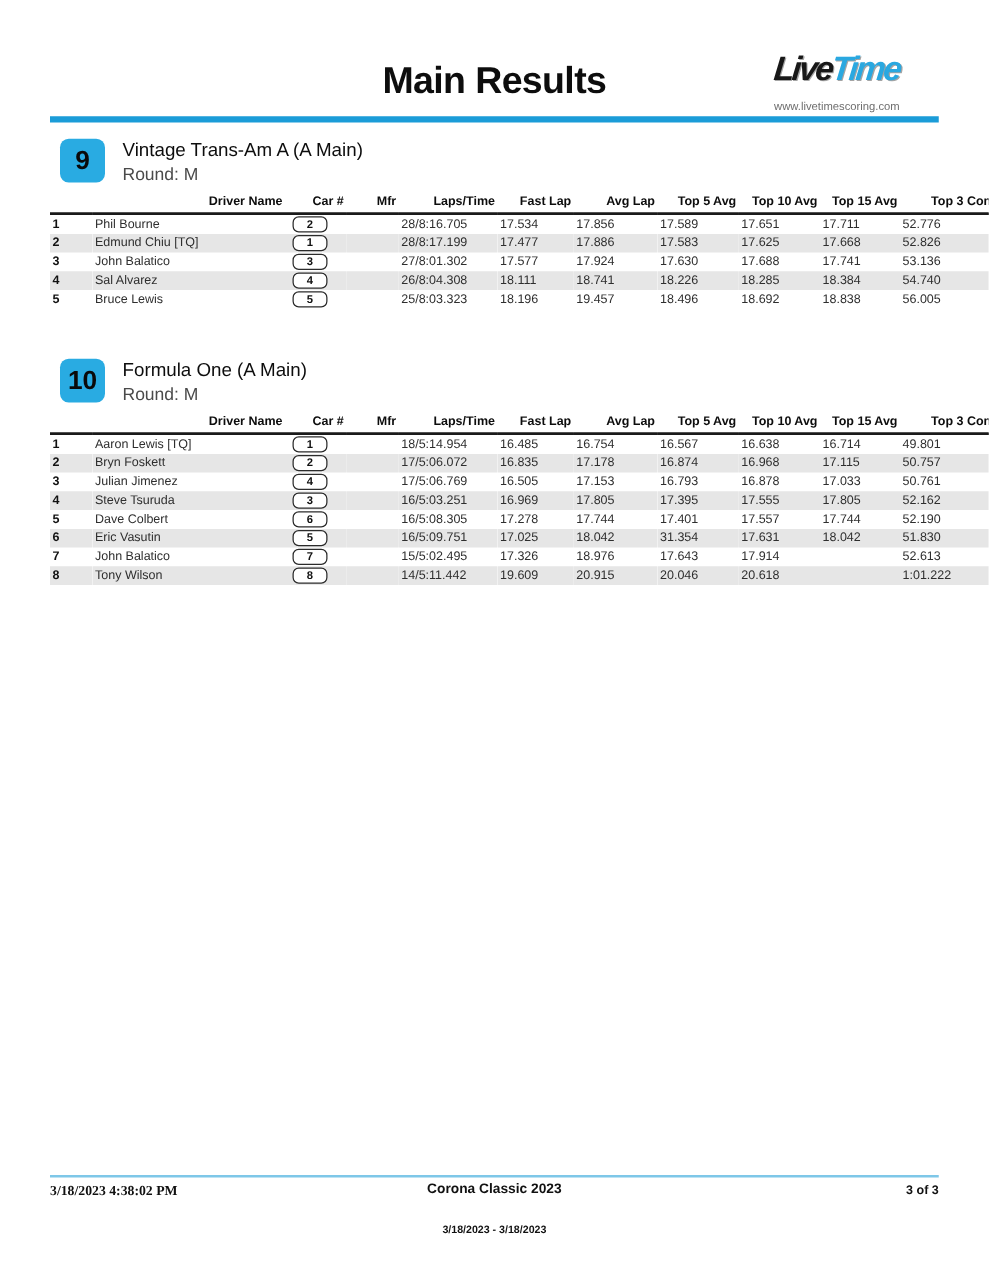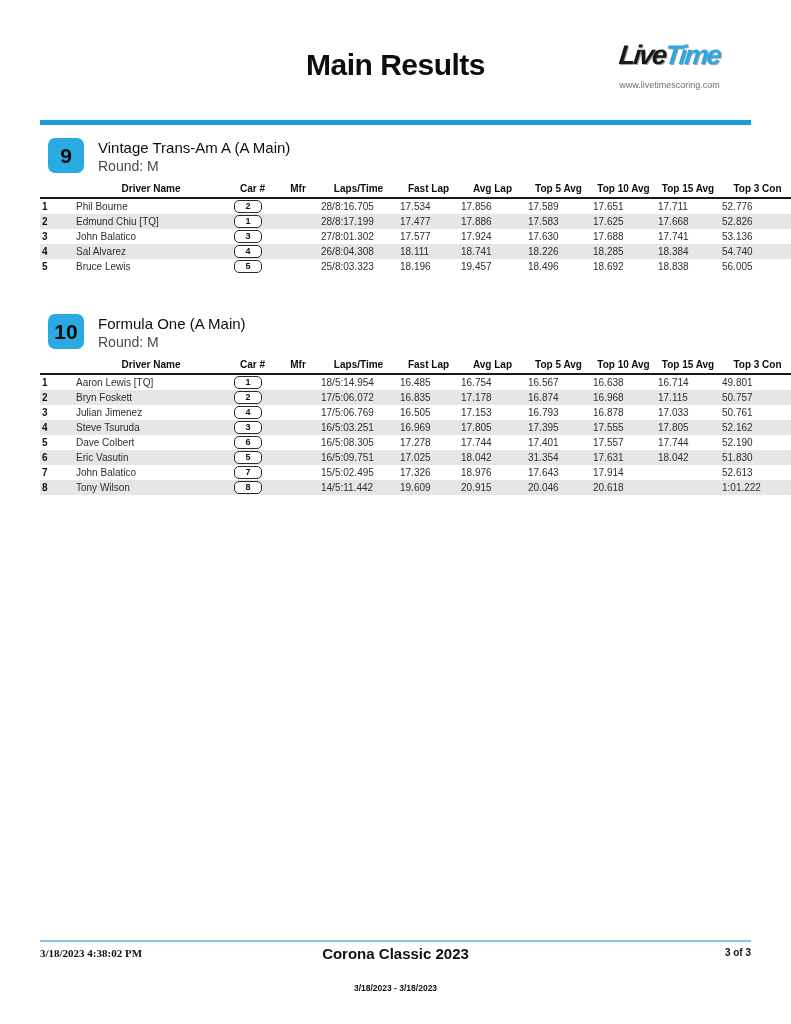--- a/index.html
+++ b/index.html
@@ -2,21 +2,21 @@
 <html><head>
 <meta charset="utf-8">
 <style>
   html, body { margin:0; padding:0; background:#fff; }
   .page {
     position:relative; width:791px; height:1024px; background:#fff;
     font-family:"Liberation Sans", sans-serif; color:#222; overflow:hidden;
     margin:0 auto;
   }
   
-  .header { position:relative; height:120px; }
+  .header { position:relative; height:93px; }
   .page-title {
     margin:0; padding-top:48px; text-align:center;
     font-size:30px; font-weight:800; letter-spacing:-0.5px; color:#0d0d0d;
   }
   .logo { position:absolute; right:44px; top:42px; text-align:center; width:155px; }
   .logo-text {
     font-style:italic; font-weight:bold; font-size:27px; letter-spacing:-2px;
     transform:skewX(-6deg); line-height:1; white-space:nowrap;
     text-shadow:1px 1px 0 rgba(90,90,90,0.55);
   }
@@ -36,21 +36,21 @@
     font-size:21px; font-weight:800; color:#0a0a0a;
   }
   .section-title { font-size:15px; font-weight:400; color:#0d0d0d; padding-top:1px; }
   .section-round { font-size:14px; color:#4a4a4a; margin-top:2px; }
 
   table.results {
     border-collapse:collapse; table-layout:fixed; width:711px;
     margin-top:7px; font-size:10px; color:#2e2e2e;
   }
   thead th {
-    text-align:center; font-size:10px; font-weight:800; color:#0d0d0d;
+    text-align:right; font-size:10px; font-weight:800; color:#0d0d0d;
     padding:2px 2px 3px 2px; border-bottom:2px solid #1a1a1a; white-space:nowrap;
   }
   tbody td { padding:1px 2px; height:13px; white-space:nowrap; overflow:hidden; }
   tbody tr.alt { background:#e6e6e6; }
   td.c-pos { font-weight:800; color:#111; }
   th.c-pos { border-bottom:2px solid #1a1a1a; }
   .c-pos   { width:30px; }
   .c-driver{ width:150px; }
   .c-car   { width:45px; }
   .c-mfr   { width:38px; }
@@ -68,21 +68,21 @@
   }
 
   
   .footer {
     position:absolute; left:40px; right:40px; top:940px;
     border-top:2px solid #7ec7e8; padding-top:3px;
   }
   .footer-left  { position:absolute; left:0; top:5px; font-weight:800; font-size:11px; color:#111;font-family:Liberation Serif, serif; }
   .footer-right { position:absolute; right:0; top:5px; font-weight:700; font-size:10px; color:#111; }
   .footer-center { text-align:center; }
-  .footer-event { font-weight:800; font-size:15px; color:#111; }
+  .footer-event { font-weight:800; font-size:11px; color:#111; }
   .footer-dates { font-weight:800; font-size:8.5px; color:#111; margin-top:21px; }
 </style>
 </head>
 <body>
 
 <div class="page">
 
   <div class="header">
     <h1 class="page-title">Main Results</h1>
     <div class="logo">

